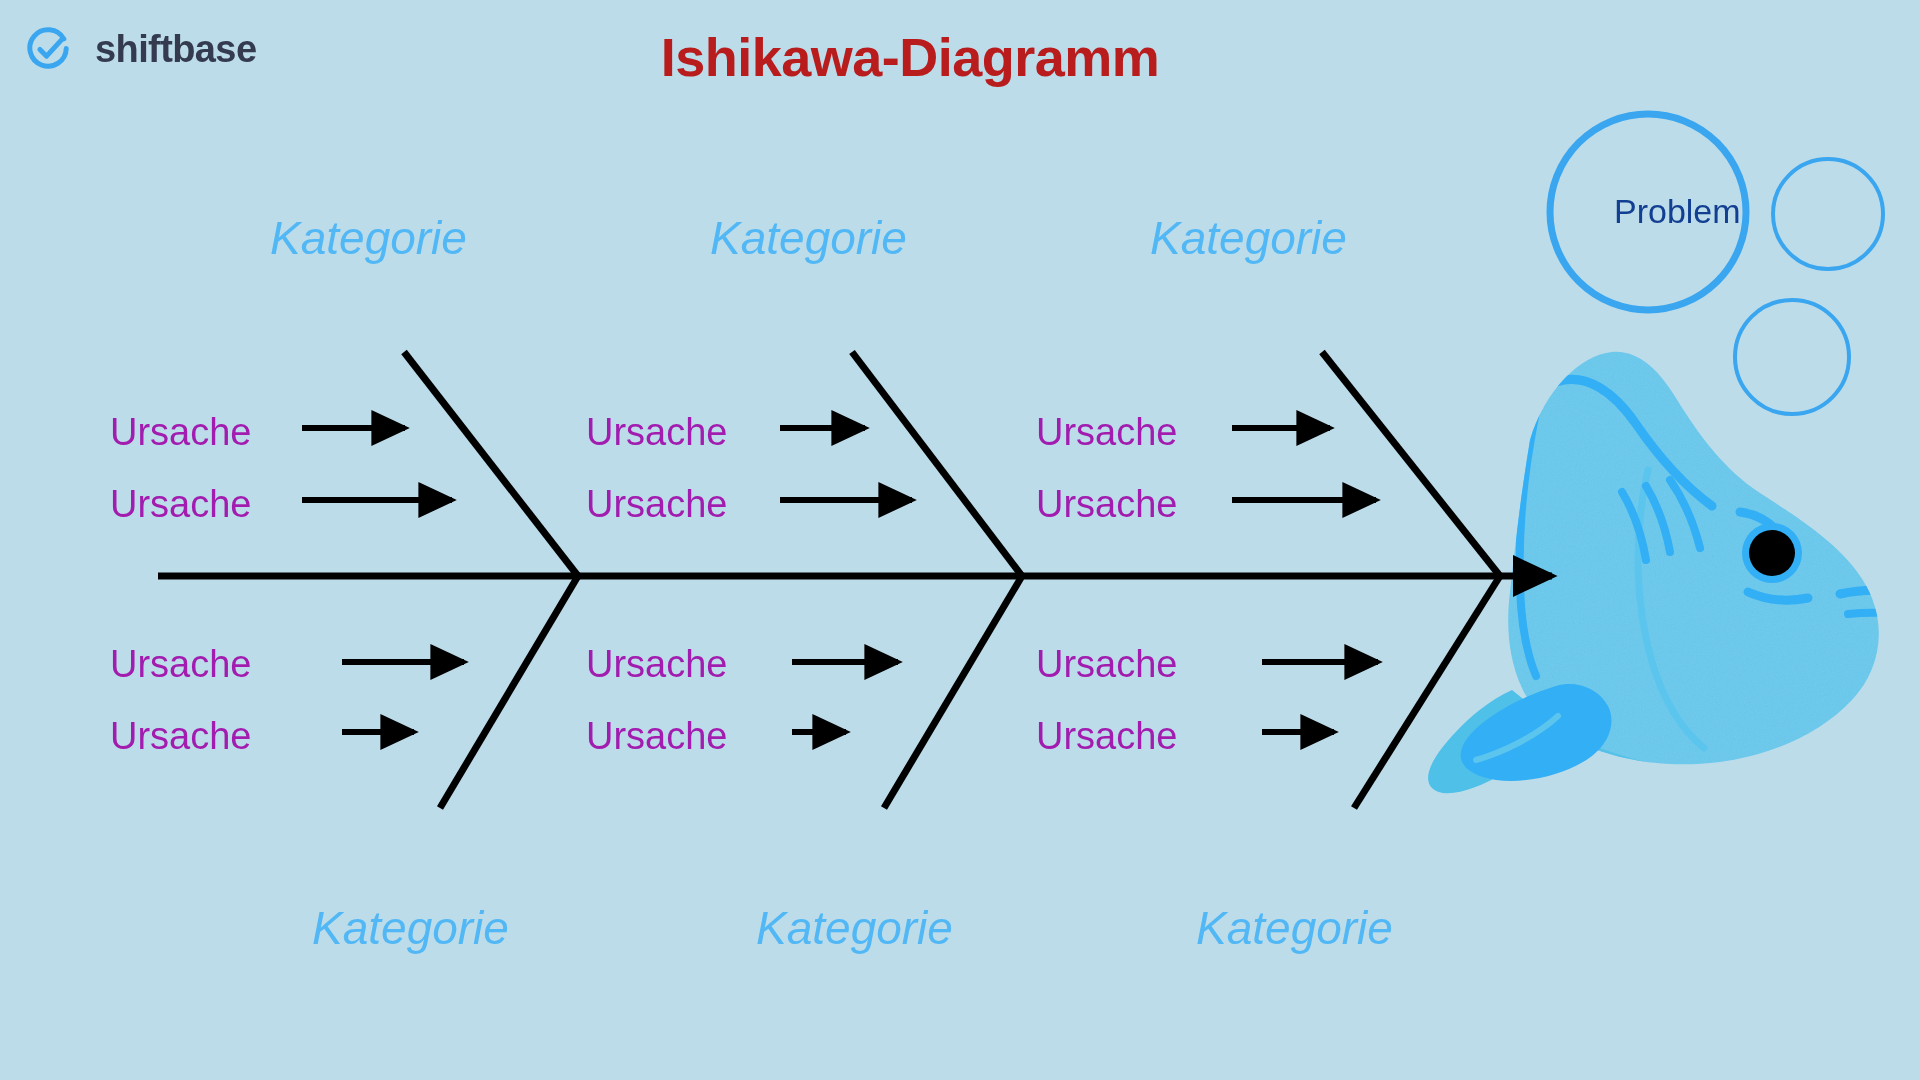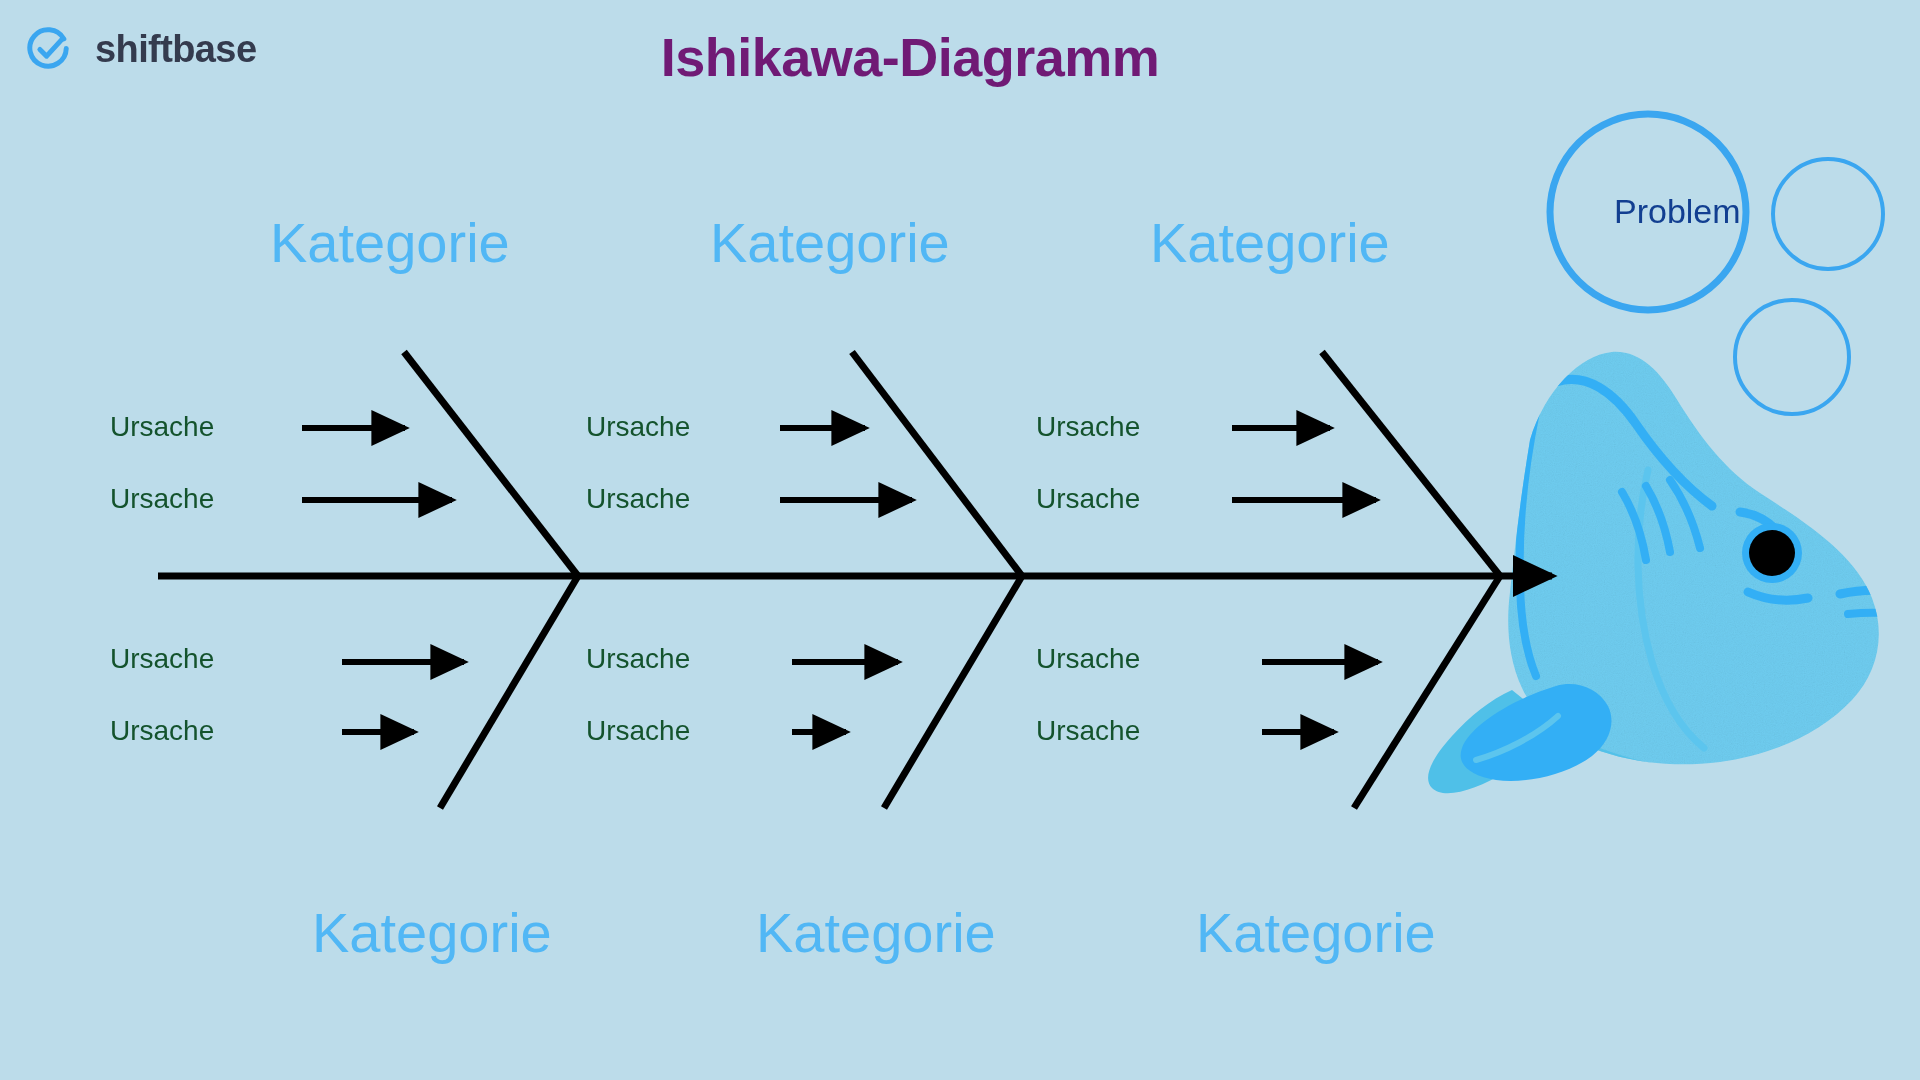--- a/index.html
+++ b/index.html
@@ -38,45 +38,46 @@
 
   
   #title {
     position: absolute;
     left: 0;
     top: 26px;
     width: 1820px;
     text-align: center;
     font-size: 54px;
     font-weight: 700;
-    color: #701a75;
+    color: #b91c1c;
     letter-spacing: -0.5px;
   }
 
   
   #canvas {
     position: absolute;
     left: 0;
     top: 0;
     width: 1920px;
     height: 1080px;
   }
 
   
   .kategorie {
     position: absolute;
-    font-size: 56px;
+    font-size: 46px;
     color: #51b7f5;
     white-space: nowrap;
     line-height: 1;
+    font-style: italic;
   }
   .ursache {
     position: absolute;
-    font-size: 28px;
-    color: #14532d;
+    font-size: 38px;
+    color: #a21caf;
     white-space: nowrap;
     line-height: 1;
   }
   .bubble-label {
     position: absolute;
     font-size: 34px;
     color: #123f91;
     white-space: nowrap;
     line-height: 1;
   }

